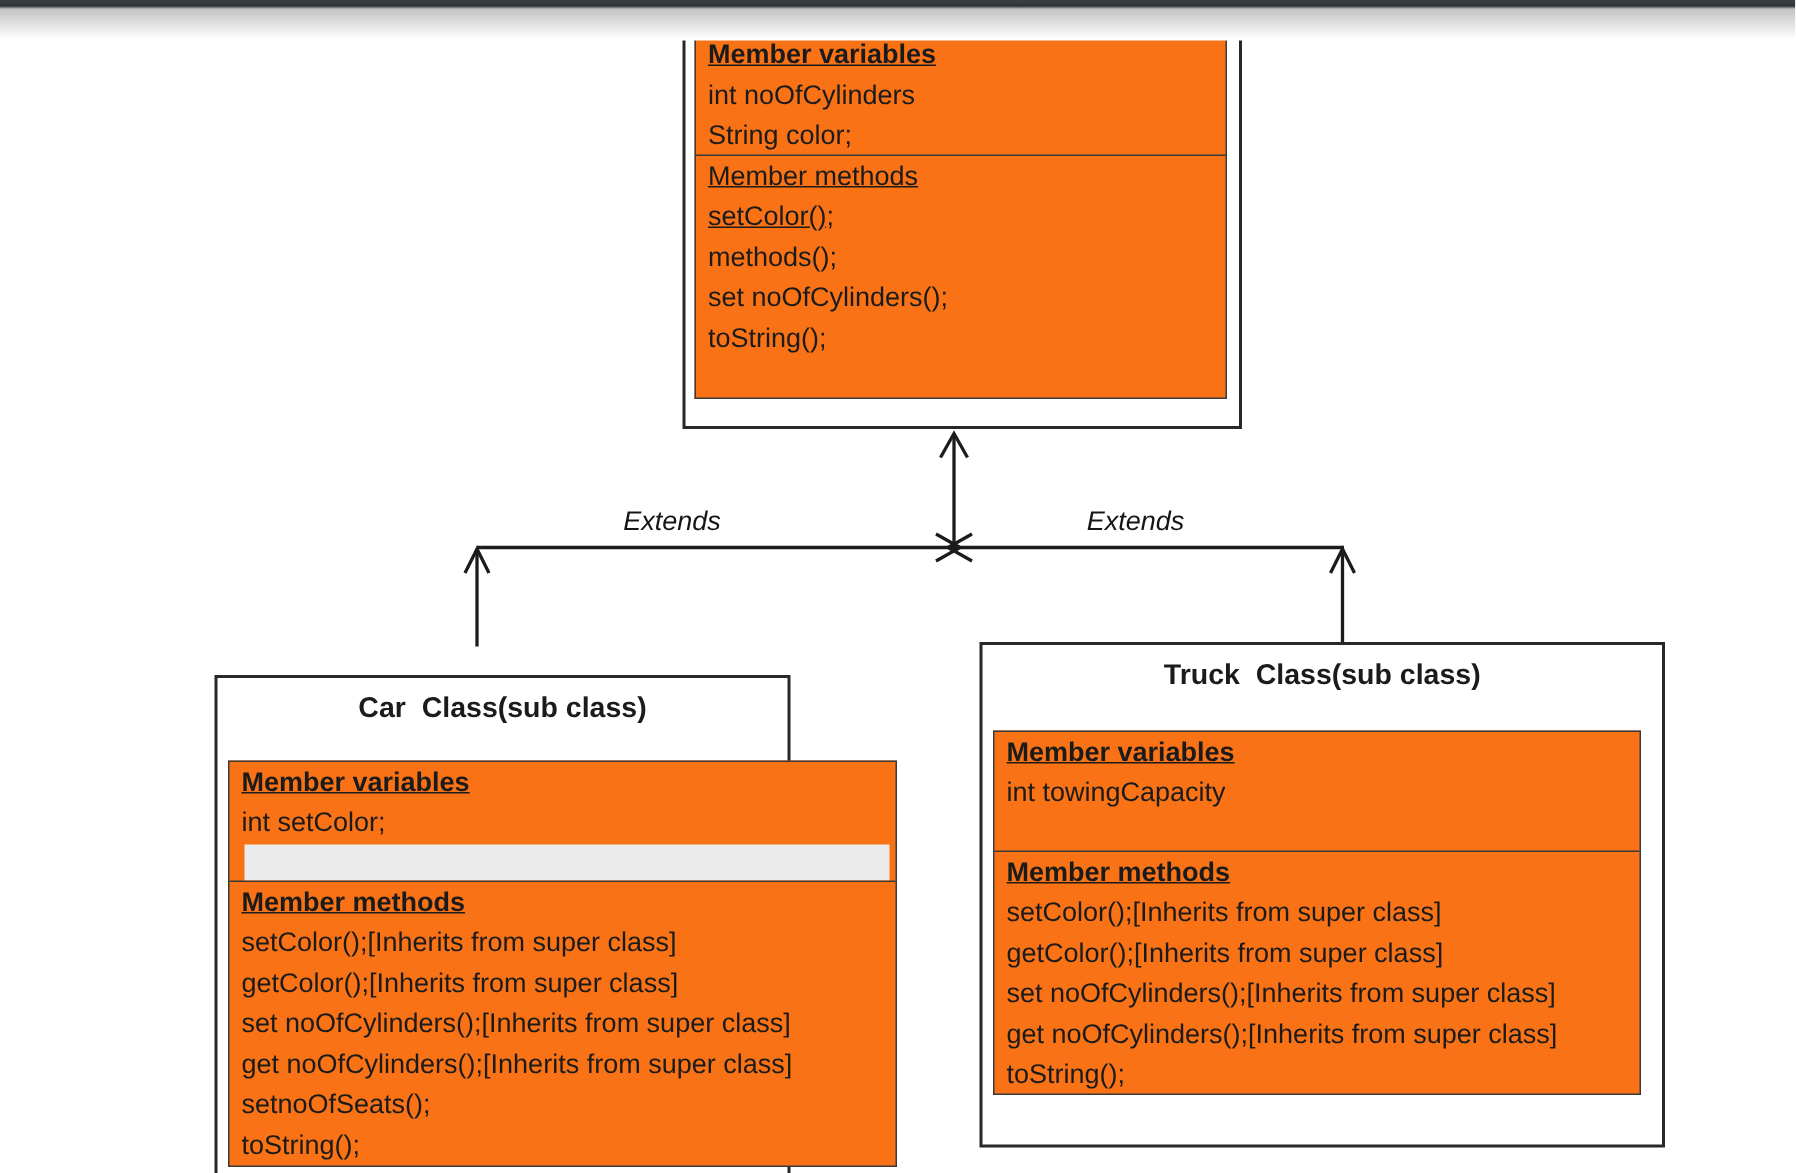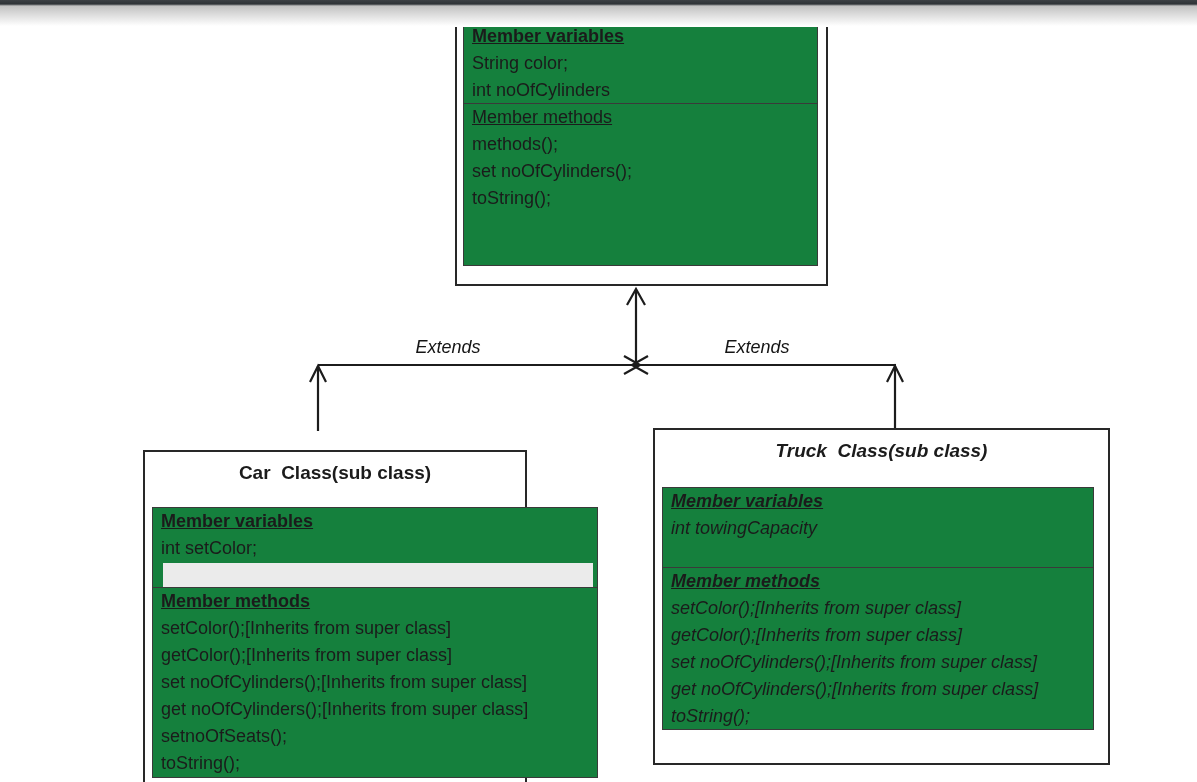--- a/index.html
+++ b/index.html
@@ -21,21 +21,21 @@
   }
   .class-box {
     position: absolute;
     border: 2px solid #282828;
     background: #ffffff;
     z-index: 2;
   }
   .inner-box {
     position: absolute;
     border: 1.5px solid #3a3a3a;
-    background: #15803d;
+    background: #f97316;
   }
   .box-title {
     text-align: center;
     font-weight: 700;
     font-size: 19px;
     white-space: pre;
     padding-top: 10px;
   }
   .section { padding-left: 8px; overflow: hidden; }
   .section.divider { border-bottom: 1.5px solid #3a3a3a; }
@@ -65,25 +65,26 @@
 <body>
 
 <div id="canvas">
 
   <div class="top-shadow"></div>
 
   <div class="class-box" style="left:455px; top:-30px; width:373px; height:316px;">
     <div class="inner-box" style="left:6px; top:50px; width:355px; height:244px;">
       <div class="section divider" style="height:81px;">
         <div class="tline bold underline">Member variables</div>
+        <div class="tline">int noOfCylinders</div>
         <div class="tline">String color;</div>
-        <div class="tline">int noOfCylinders</div>
       </div>
       <div class="section" style="height:162px;">
         <div class="tline underline">Member methods</div>
+        <div class="tline underline">setColor();</div>
         <div class="tline">methods();</div>
         <div class="tline">set noOfCylinders();</div>
         <div class="tline">toString();</div>
       </div>
     </div>
   </div>
 
   <svg class="connectors" width="1197" height="165" viewBox="0 280 1197 165">
     <g stroke="#1c1c1c" stroke-width="2.2" fill="none">
 
@@ -120,21 +121,21 @@
         <div class="tline">setColor();[Inherits from super class]</div>
         <div class="tline">getColor();[Inherits from super class]</div>
         <div class="tline">set noOfCylinders();[Inherits from super class]</div>
         <div class="tline">get noOfCylinders();[Inherits from super class]</div>
         <div class="tline">setnoOfSeats();</div>
         <div class="tline">toString();</div>
       </div>
     </div>
   </div>
 
-  <div class="class-box" style="left:653px; top:428px; width:457px; height:337px;font-style:italic;">
+  <div class="class-box" style="left:653px; top:428px; width:457px; height:337px;">
     <div class="box-title">Truck  Class(sub class)</div>
     <div class="inner-box" style="left:7px; top:57px; width:432px; height:243px;">
       <div class="section divider" style="height:80px;">
         <div class="tline bold underline">Member variables</div>
         <div class="tline">int towingCapacity</div>
       </div>
       <div class="section" style="height:162px;">
         <div class="tline bold underline">Member methods</div>
         <div class="tline">setColor();[Inherits from super class]</div>
         <div class="tline">getColor();[Inherits from super class]</div>

